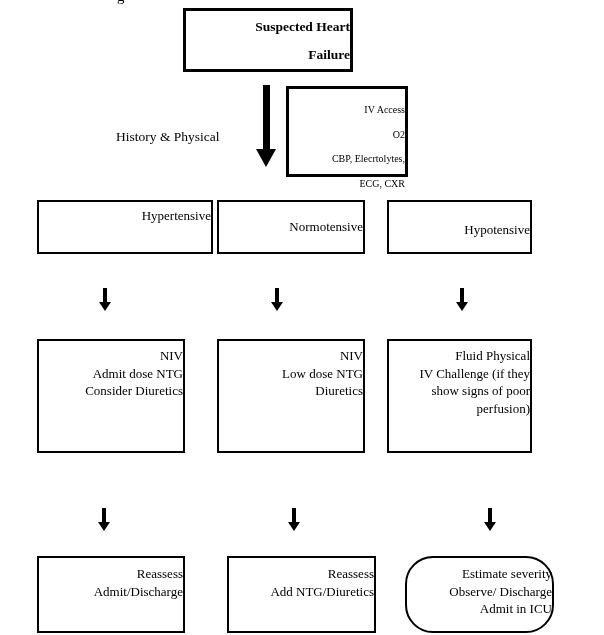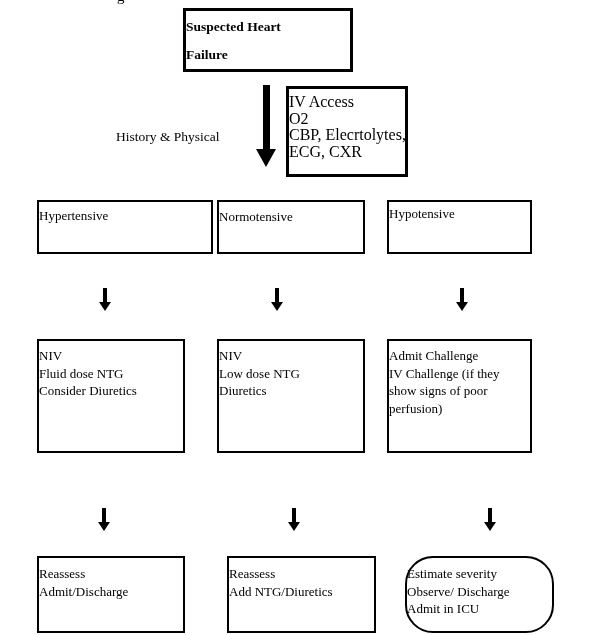--- a/index.html
+++ b/index.html
@@ -10,35 +10,35 @@
     background: #ffffff;
     overflow: hidden;
     font-family: "Liberation Serif", "DejaVu Serif", serif;
     color: #000000;
   }
   .box {
     position: absolute;
     box-sizing: border-box;
     background: #ffffff;
     border: 2.5px solid #000000;
-    text-align: left;
+    text-align: right;
   }
   .box .line {
     font-size: 13px;
     line-height: 17.5px;
     white-space: nowrap;
   }
   .title-box { border-width: 3px; }
   .title-box .line {
     font-weight: bold;
     font-size: 13.5px;
     line-height: 28px;
   }
   .workup-box { border-width: 3px; }
-  .workup-box .line { font-size: 16px; line-height: 16.5px; }
+  .workup-box .line { font-size: 10px; line-height: 16.5px; margin-top: 8px; }
   .free-label {
     position: absolute;
     font-size: 13.5px;
     white-space: nowrap;
   }
   .arrow {
     position: absolute;
     display: flex;
     flex-direction: column;
     align-items: center;
@@ -84,52 +84,52 @@
   <div class="box workup-box" style="left:286px; top:86px; width:122px; height:91px; padding-top:5px;">
     <div class="line">IV Access</div>
     <div class="line">O2</div>
     <div class="line">CBP, Elecrtolytes,</div>
     <div class="line">ECG, CXR</div>
   </div>
 
   <div class="box" style="left:37px; top:200px; width:176px; height:54px; padding-top:5px;">
     <div class="line">Hypertensive</div>
   </div>
-  <div class="box" style="left:217px; top:200px; width:148px; height:54px; padding-top:6px;">
+  <div class="box" style="left:217px; top:200px; width:148px; height:54px; padding-top:16px;">
     <div class="line">Normotensive</div>
   </div>
-  <div class="box" style="left:387px; top:200px; width:145px; height:54px; padding-top:3px;">
+  <div class="box" style="left:387px; top:200px; width:145px; height:54px; padding-top:19px;">
     <div class="line">Hypotensive</div>
   </div>
 
   <div class="arrow arrow-sm" style="left:99px; top:288px;">
     <div class="shaft"></div>
     <div class="head"></div>
   </div>
   <div class="arrow arrow-sm" style="left:271px; top:288px;">
     <div class="shaft"></div>
     <div class="head"></div>
   </div>
   <div class="arrow arrow-sm" style="left:456px; top:288px;">
     <div class="shaft"></div>
     <div class="head"></div>
   </div>
 
   <div class="box" style="left:37px; top:339px; width:148px; height:114px; padding-top:6px;">
     <div class="line">NIV</div>
-    <div class="line">Fluid dose NTG</div>
+    <div class="line">Admit dose NTG</div>
     <div class="line">Consider Diuretics</div>
   </div>
   <div class="box" style="left:217px; top:339px; width:148px; height:114px; padding-top:6px;">
     <div class="line">NIV</div>
     <div class="line">Low dose NTG</div>
     <div class="line">Diuretics</div>
   </div>
   <div class="box" style="left:387px; top:339px; width:145px; height:114px; padding-top:6px;">
-    <div class="line">Admit Challenge</div>
+    <div class="line">Fluid Physical</div>
     <div class="line">IV Challenge (if they</div>
     <div class="line">show signs of poor</div>
     <div class="line">perfusion)</div>
   </div>
 
   <div class="arrow arrow-sm" style="left:98px; top:508px;">
     <div class="shaft"></div>
     <div class="head"></div>
   </div>
   <div class="arrow arrow-sm" style="left:288px; top:508px;">

